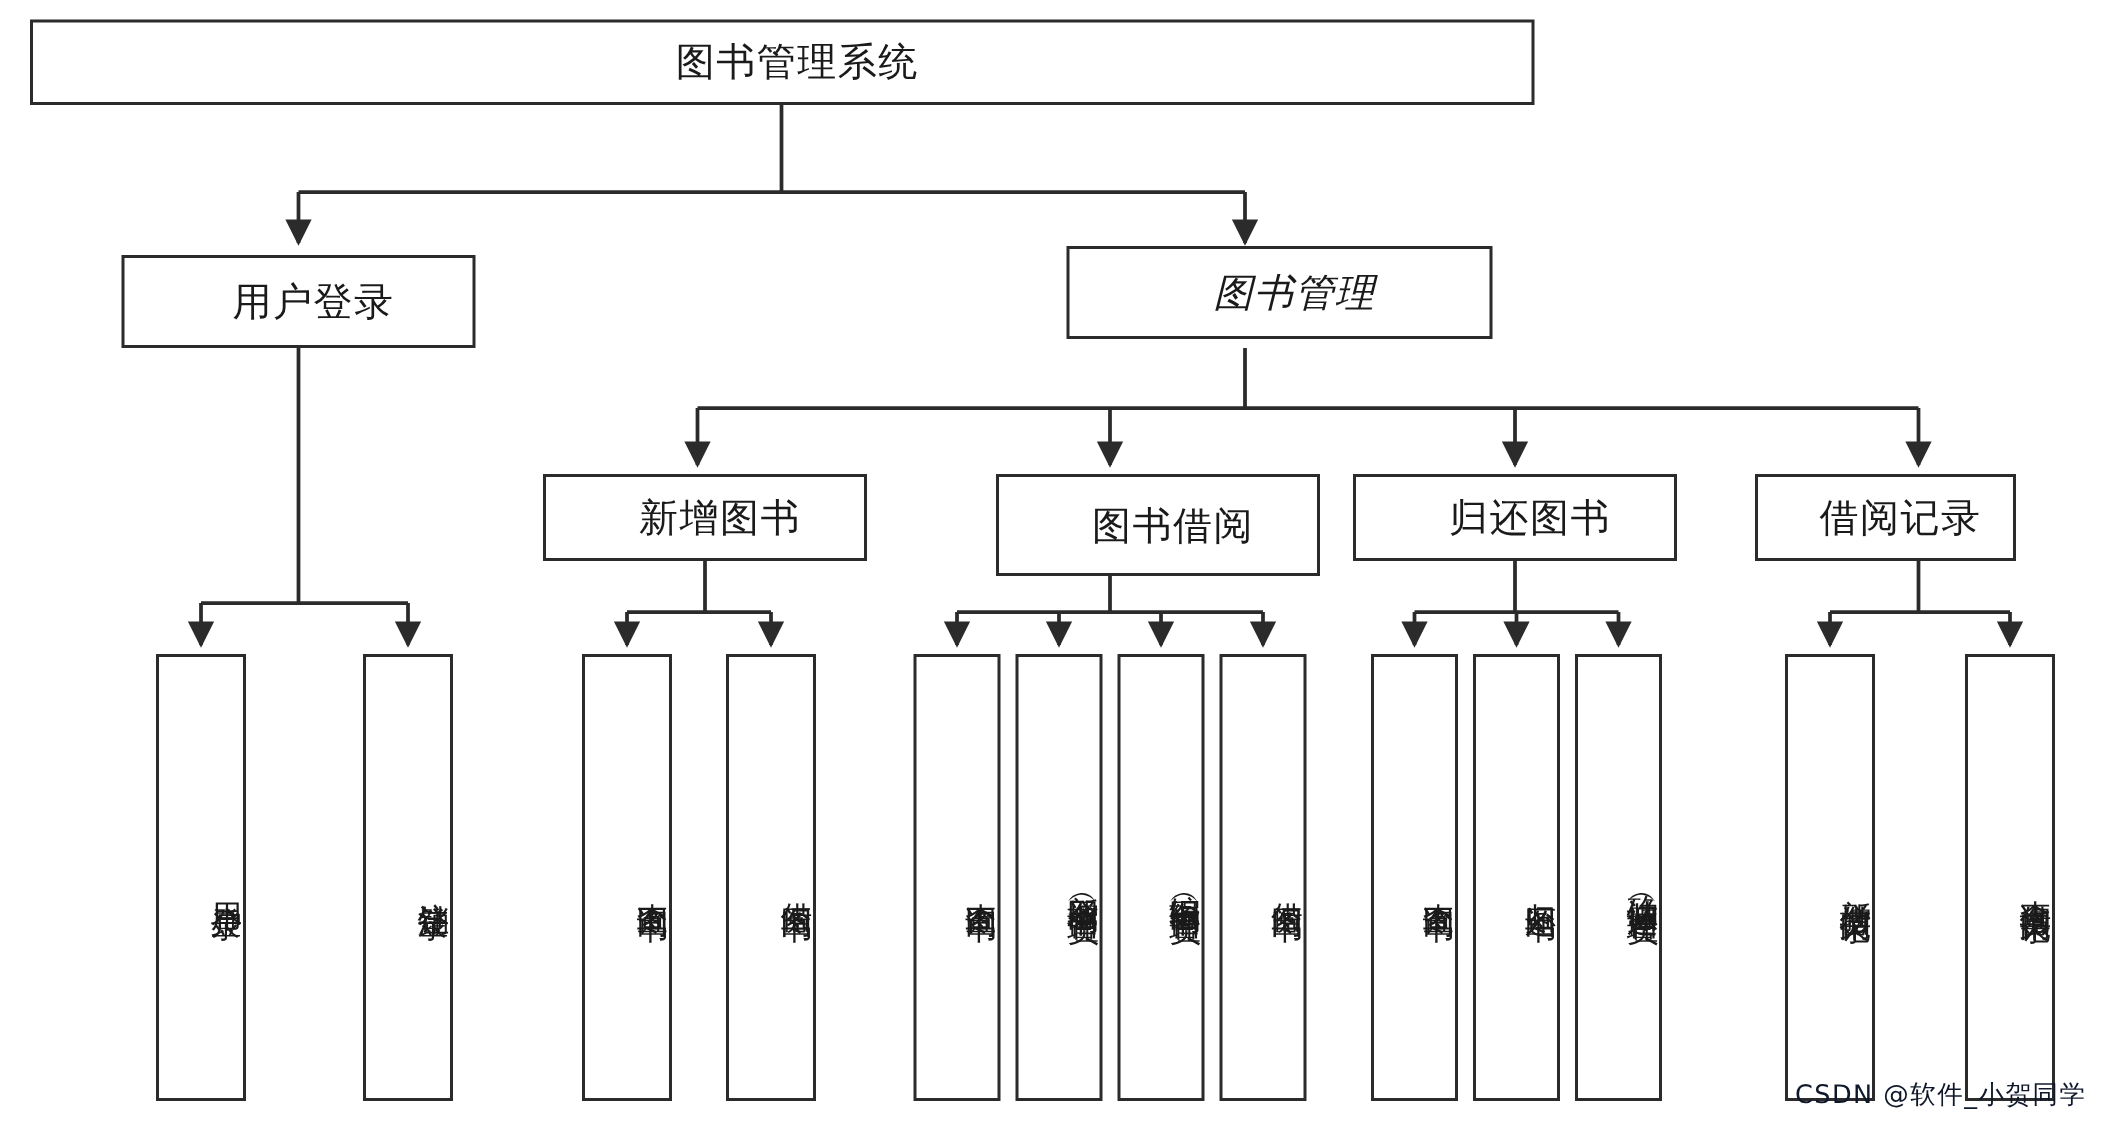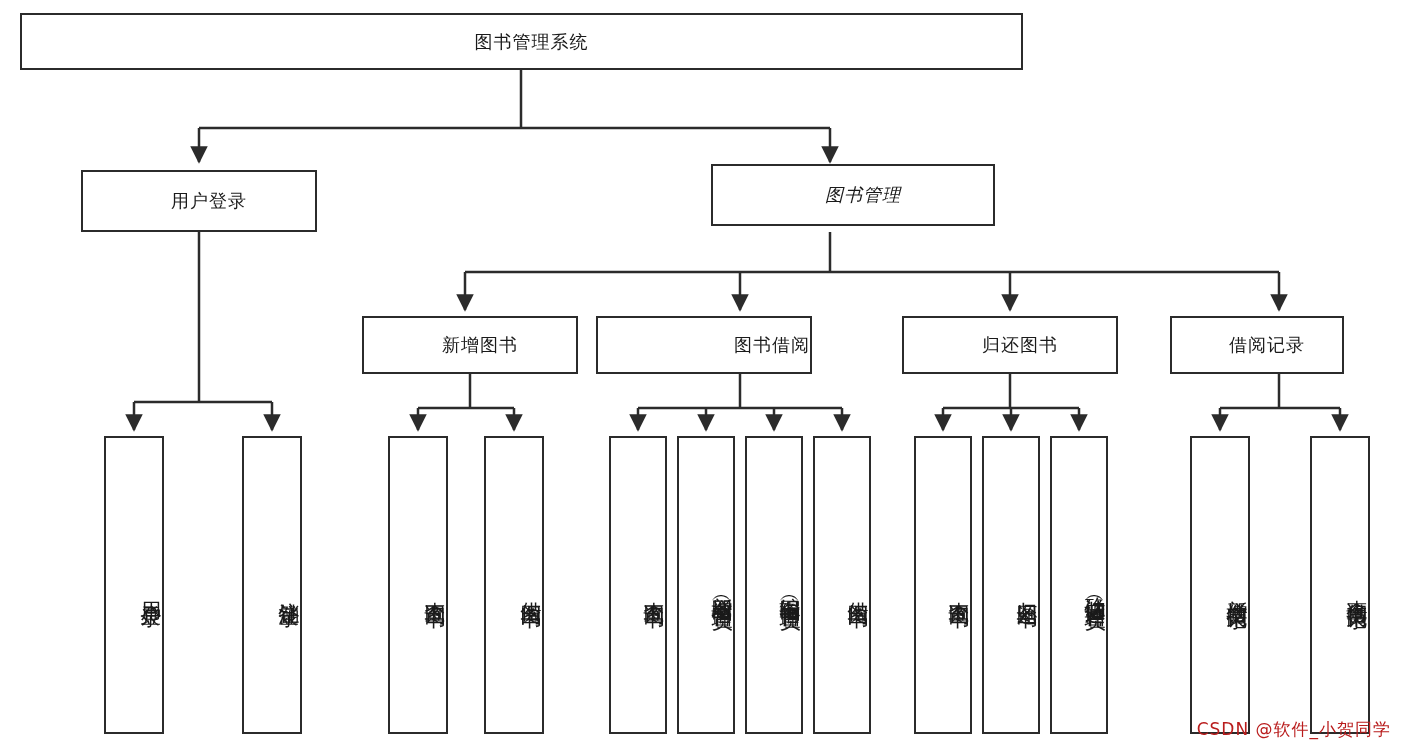--- a/index.html
+++ b/index.html
@@ -17,21 +17,21 @@
     position:absolute;
     box-sizing:border-box;
     background:#ffffff;
     border:2px solid #2b2b2b;
     display:flex;
     align-items:center;
     justify-content:center;
     color:#1a1a1a;
   }
   .node.h{
-    font-size:18px;
+    font-size:26px;
     letter-spacing:1px;
     padding-left:20px;
   }
   .node.leaf{
     writing-mode:vertical-rl;
     text-orientation:upright;
     font-size:21px;
     letter-spacing:2px;
     align-items:flex-start;
     justify-content:center;
@@ -43,21 +43,21 @@
     text-orientation:upright;
     display:block;
     white-space:nowrap;
   }
 
   #watermark{
     position:absolute;
     right:14px;
     bottom:6px;
     font-size:17px;
-    color:#b91c1c;
+    color:#0f172a;
     letter-spacing:1px;
     white-space:nowrap;
     pointer-events:none;
   }
 </style>
 </head>
 <body>
 
 <div id="canvas">
 
@@ -118,21 +118,21 @@
   <div class="node h" style="left:81px;top:170px;width:236px;height:62px;">
     <span>用户登录</span>
   </div>
   <div class="node h" style="left:711px;top:164px;width:284px;height:62px;font-style:italic;">
     <span>图书管理</span>
   </div>
 
   <div class="node h" style="left:362px;top:316px;width:216px;height:58px;">
     <span>新增图书</span>
   </div>
-  <div class="node h" style="left:596px;top:316px;width:216px;height:58px;justify-content:flex-end;">
+  <div class="node h" style="left:664px;top:316px;width:216px;height:68px;">
     <span>图书借阅</span>
   </div>
   <div class="node h" style="left:902px;top:316px;width:216px;height:58px;">
     <span>归还图书</span>
   </div>
   <div class="node h" style="left:1170px;top:316px;width:174px;height:58px;">
     <span>借阅记录</span>
   </div>
 
   <div class="node leaf" style="left:104px;top:436px;width:60px;height:298px;">

